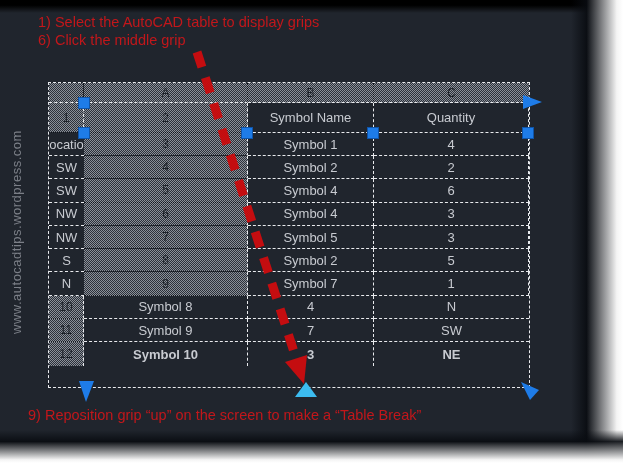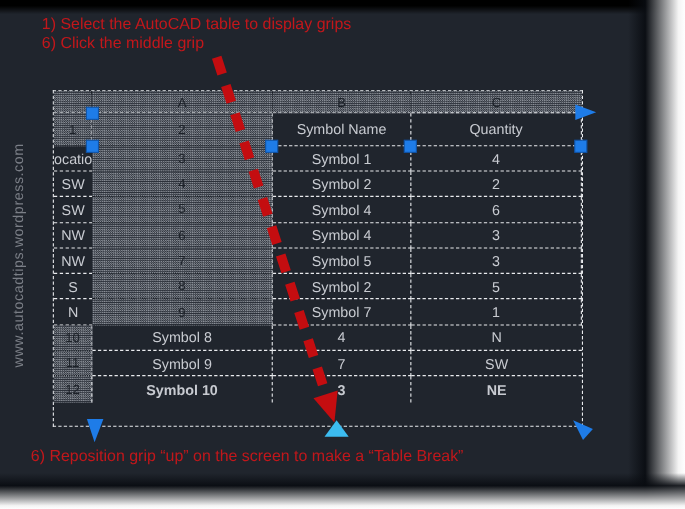--- a/index.html
+++ b/index.html
@@ -146,18 +146,18 @@
     <rect x="241.5" y="127.5" width="11" height="11" fill="#1e7ce8" stroke="#0f54a8" stroke-width="1"></rect>
     <rect x="367.5" y="127.5" width="11" height="11" fill="#1e7ce8" stroke="#0f54a8" stroke-width="1"></rect>
     <rect x="522.5" y="127.5" width="11" height="11" fill="#1e7ce8" stroke="#0f54a8" stroke-width="1"></rect>
 
     <polygon points="523,95 523,109 542,102" fill="#1e7ce8"></polygon>
     <polygon points="79,381 94,381 86,402" fill="#1e7ce8"></polygon>
     <polygon points="295,397 317,397 306,382" fill="#3cbcf0"></polygon>
     <polygon points="521,382 539,390 530,400" fill="#1e7ce8"></polygon>
   </svg>
 
-  <div class="note note-bottom">6) Reposition grip “up” on the screen to make a “Table Break”</div>
+  <div class="note note-bottom">9) Reposition grip “up” on the screen to make a “Table Break”</div>
 
   <div class="fade-top"></div>
   <div class="fade-right"></div>
   <div class="fade-bottom"></div>
 </div>
 
 </body></html>

